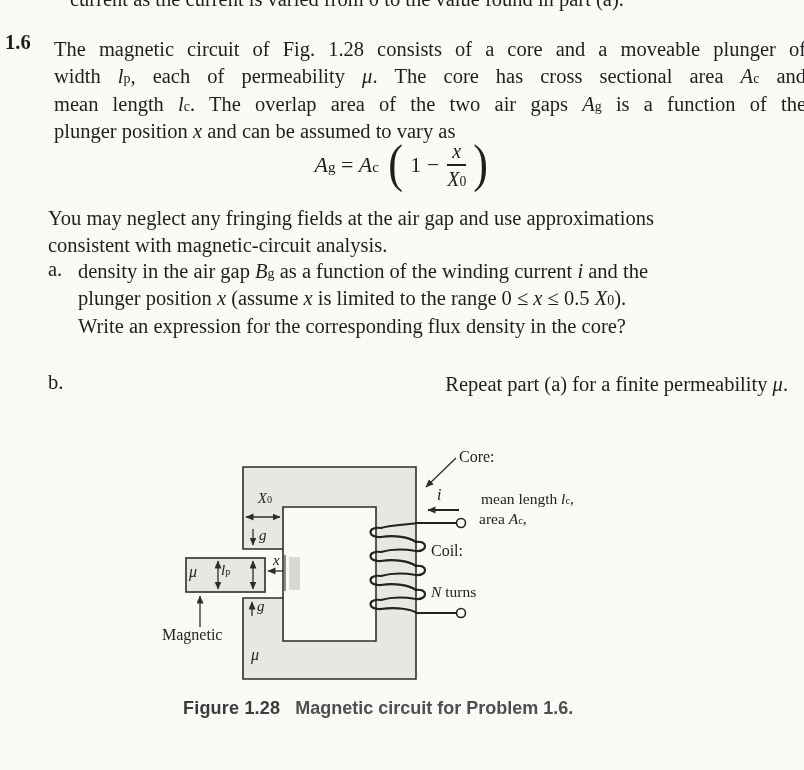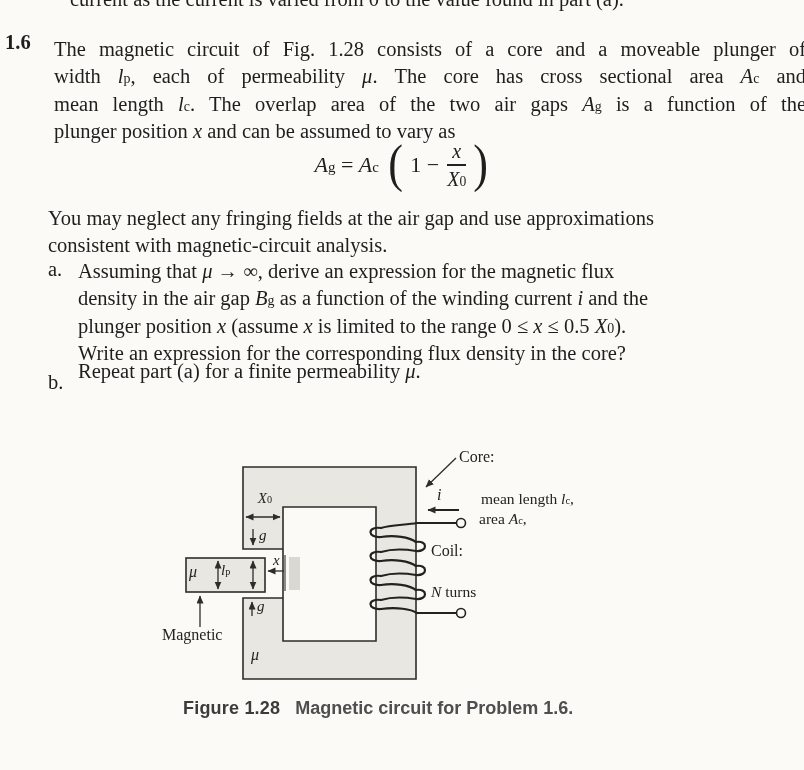--- a/index.html
+++ b/index.html
@@ -73,28 +73,27 @@
   </span>
 </div>
 
 <div class="note">
   <div class="t-line">You may neglect any fringing fields at the air gap and use approximations</div>
   <div class="t-line">consistent with magnetic-circuit analysis.</div>
 </div>
 
 <div class="item-label" style="left:48px;top:258px;">a.</div>
 <div class="item-body" style="left:78px;top:258px;">
-  <div class="t-line">Assuming that <i>μ</i> → ∞, derive an expression for the magnetic flux</div>
   <div class="t-line">density in the air gap <i>B</i><sub>g</sub> as a function of the winding current <i>i</i> and the</div>
   <div class="t-line">plunger position <i>x</i> (assume <i>x</i> is limited to the range 0 ≤ <i>x</i> ≤ 0.5 <i>X</i><sub>0</sub>).</div>
   <div class="t-line">Write an expression for the corresponding flux density in the core?</div>
 </div>
 
 <div class="item-label" style="left:48px;top:371px;">b.</div>
-<div class="item-body" style="left:78px;top:358px;">
+<div class="item-body" style="left:78px;top:371px;text-align:right;">
   <div class="t-line">Repeat part (a) for a finite permeability <i>μ</i>.</div>
 </div>
 
 <div class="figure">
   <svg width="480" height="252" viewBox="0 0 480 252">
     <defs>
       <marker id="ah" markerUnits="userSpaceOnUse" markerWidth="9" markerHeight="8" refX="7.5" refY="3.5" orient="auto-start-reverse">
         <path d="M0,0 L8,3.5 L0,7 Z" fill="#2e2d29"></path>
       </marker>
     </defs>

